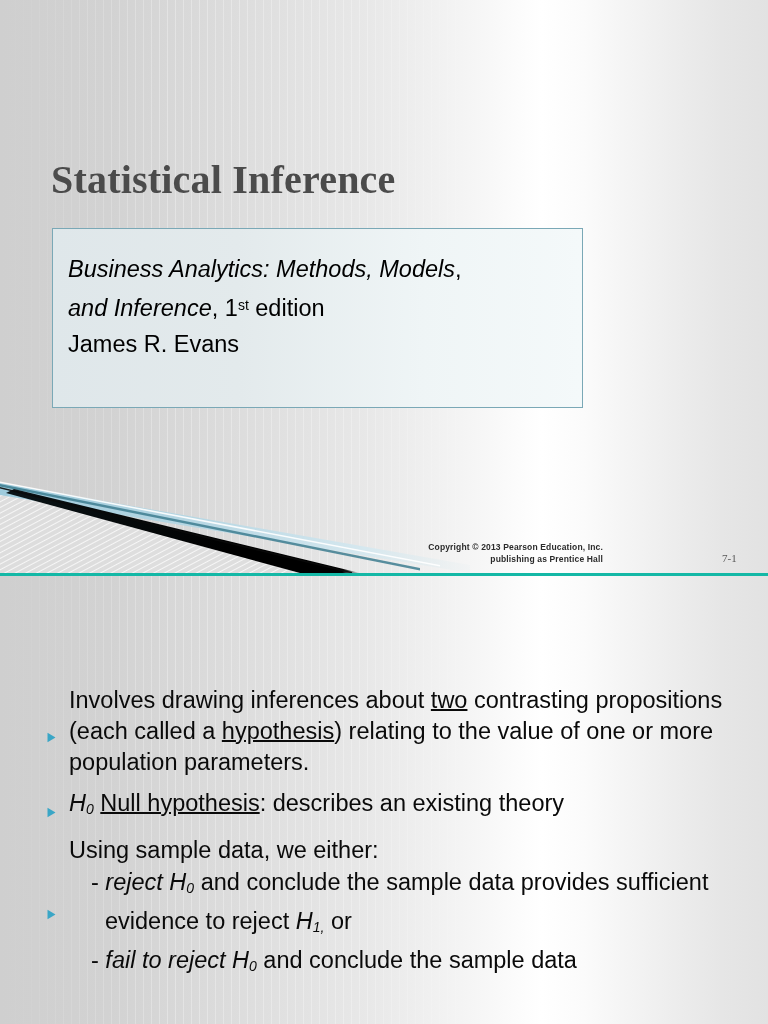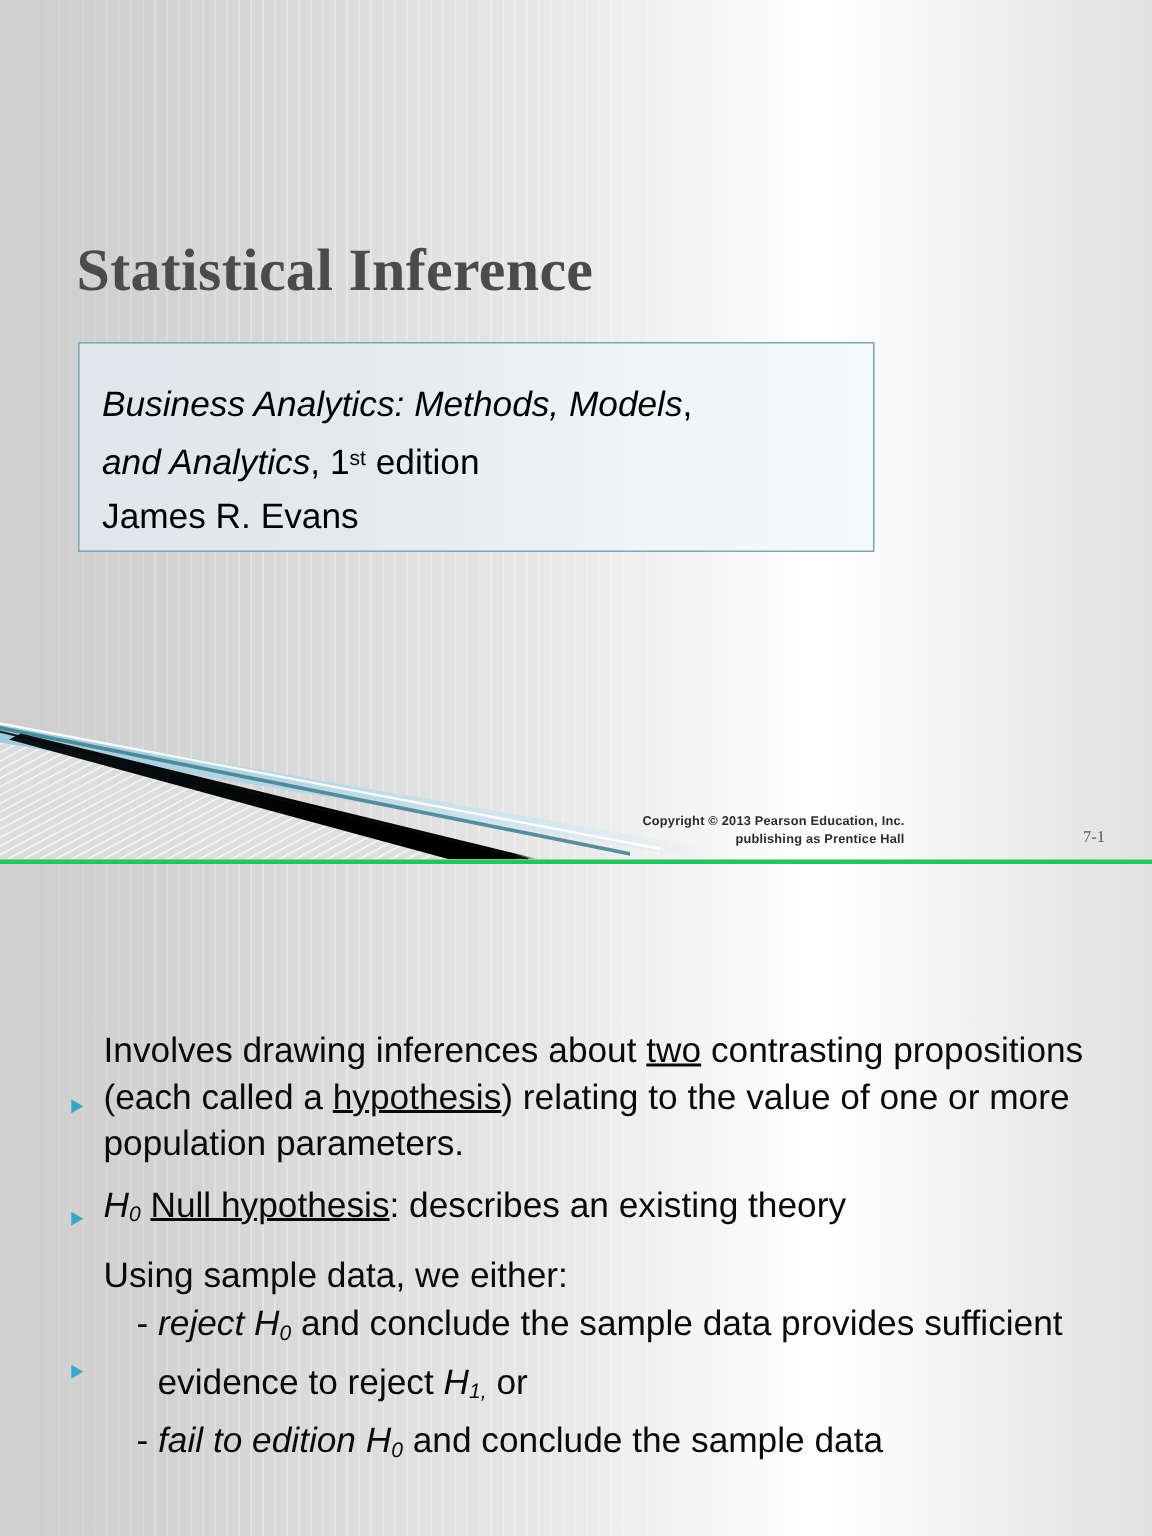--- a/index.html
+++ b/index.html
@@ -12,21 +12,21 @@
     height: 1024px;
     overflow: hidden;
     font-family: "Liberation Sans", sans-serif;
     -webkit-font-smoothing: antialiased;
   }
 
   .deck {
     width: 768px;
     height: 1024px;
     position: relative;
-    background: #22c55e;
+    background: #14b8a6;
   }
 
   
   .slide {
     position: absolute;
     left: 0;
     width: 768px;
     overflow: hidden;
     background:
       linear-gradient(to right,
@@ -72,21 +72,21 @@
     letter-spacing: .2px;
     white-space: nowrap;
     z-index: 4;
   }
 
   .subtitle-box {
     position: absolute;
     left: 52px;
     top: 228px;
     width: 531px;
-    height: 140px;
+    height: 180px;
     box-sizing: border-box;
     border: 1px solid #7aa8b6;
     background: linear-gradient(to right, #dfe7ea 0%, #e3eaec 35%, #eff5f6 70%, #f4f9fa 100%);
     z-index: 4;
   }
   .subtitle-text {
     position: absolute;
     left: 15px;
     top: 22px;
     width: 500px;
@@ -206,21 +206,21 @@
   <section class="slide" id="slide-title">
 
     <h1 class="title-heading">Statistical Inference</h1>
 
     <div class="subtitle-box">
       <div class="subtitle-text">
         <div class="nowrap">
           <span class="bookname">Business Analytics: Methods, Models</span><span>,</span>
         </div>
         <div class="nowrap">
-          <span class="bookname">and Analytics</span><span>, 1</span><sup>st</sup><span> edition</span>
+          <span class="bookname">and Inference</span><span>, 1</span><sup>st</sup><span> edition</span>
         </div>
         <div class="nowrap">
           <span>James R. Evans</span>
         </div>
       </div>
     </div>
 
     <div class="deco">
       <svg width="768" height="100" viewBox="0 0 768 100" xmlns="http://www.w3.org/2000/svg" aria-hidden="true">
         <defs>
@@ -296,18 +296,18 @@
       </div>
       <div class="bullet-row">
         <span class="bullet-mark">
           <svg width="11" height="11" viewBox="0 0 11 11" xmlns="http://www.w3.org/2000/svg">
             <polygon points="1.5,0.8 9.5,5.5 1.5,10.2" fill="#3aa6c6"></polygon>
           </svg>
         </span>
         <div class="bullet-text">
           <div><span>Using sample data, we either:</span></div>
           <div class="subpoint"><span>- </span><i>reject H</i><sub>0</sub><span> and conclude the sample data provides sufficient evidence to reject </span><i>H</i><sub>1,</sub><span> or</span></div>
-          <div class="subpoint"><span>- </span><i>fail to edition H</i><sub>0</sub><span> and conclude the sample data</span></div>
+          <div class="subpoint"><span>- </span><i>fail to reject H</i><sub>0</sub><span> and conclude the sample data</span></div>
         </div>
       </div>
     </div>
 
 </div>
 
 </body></html>

